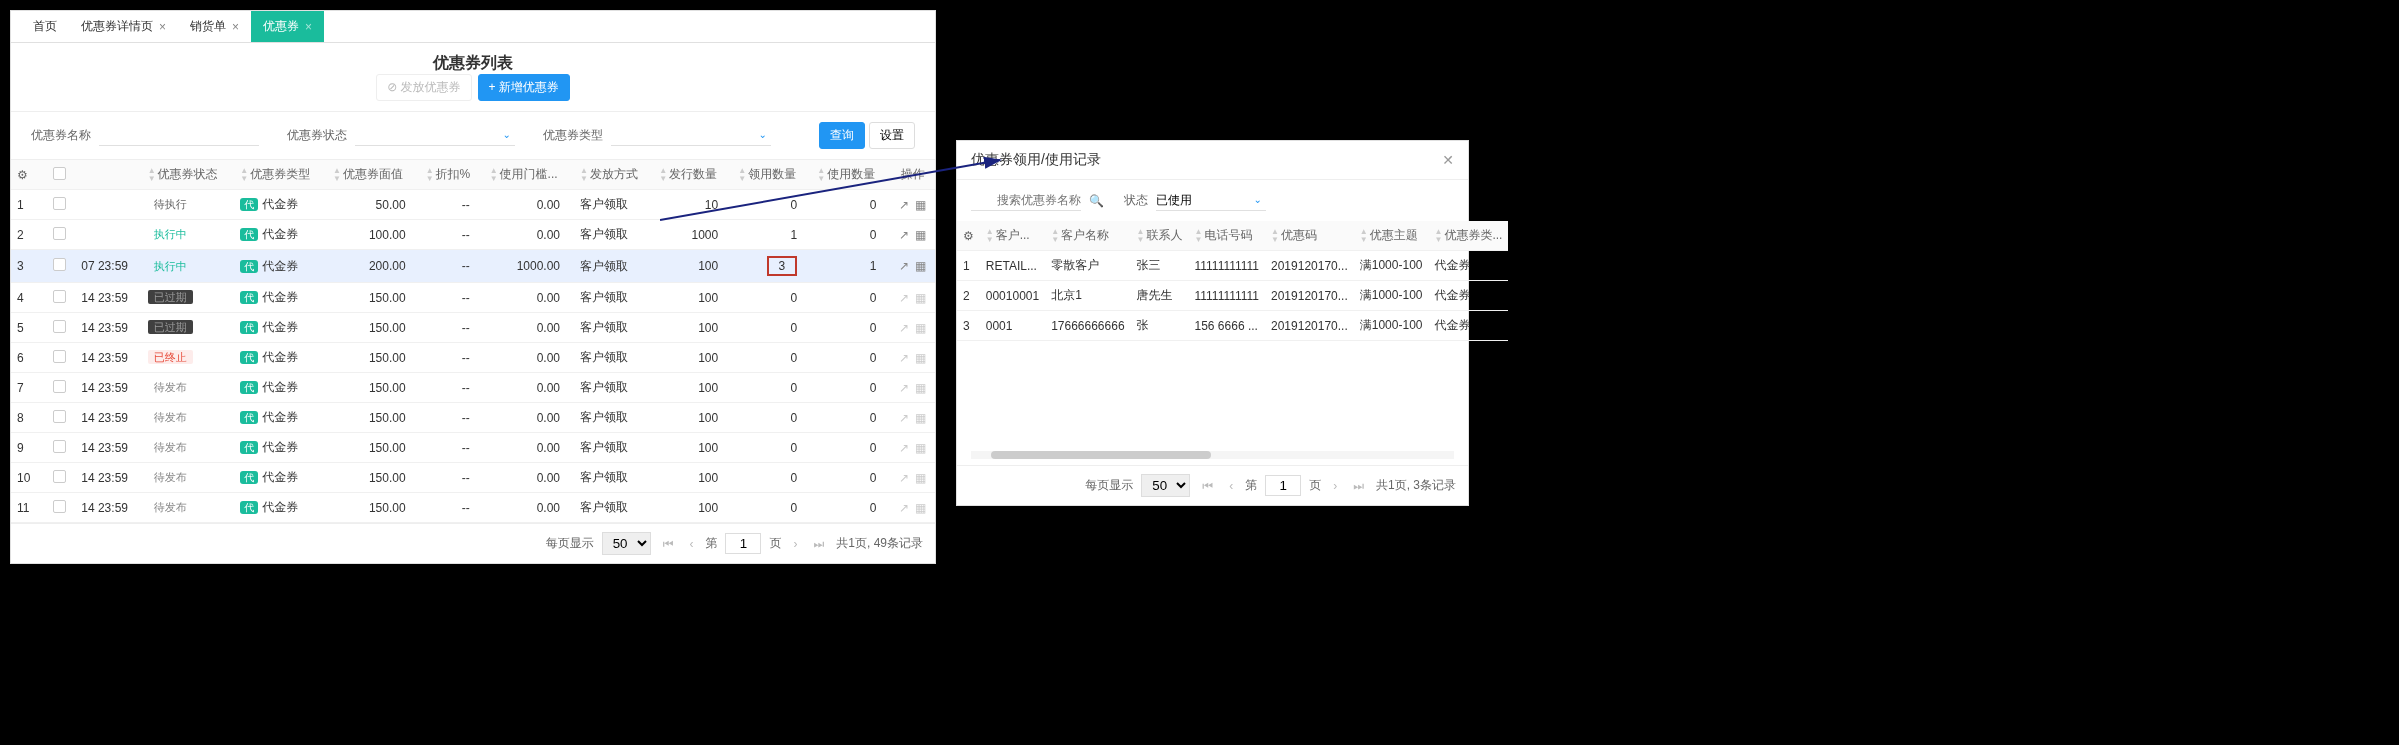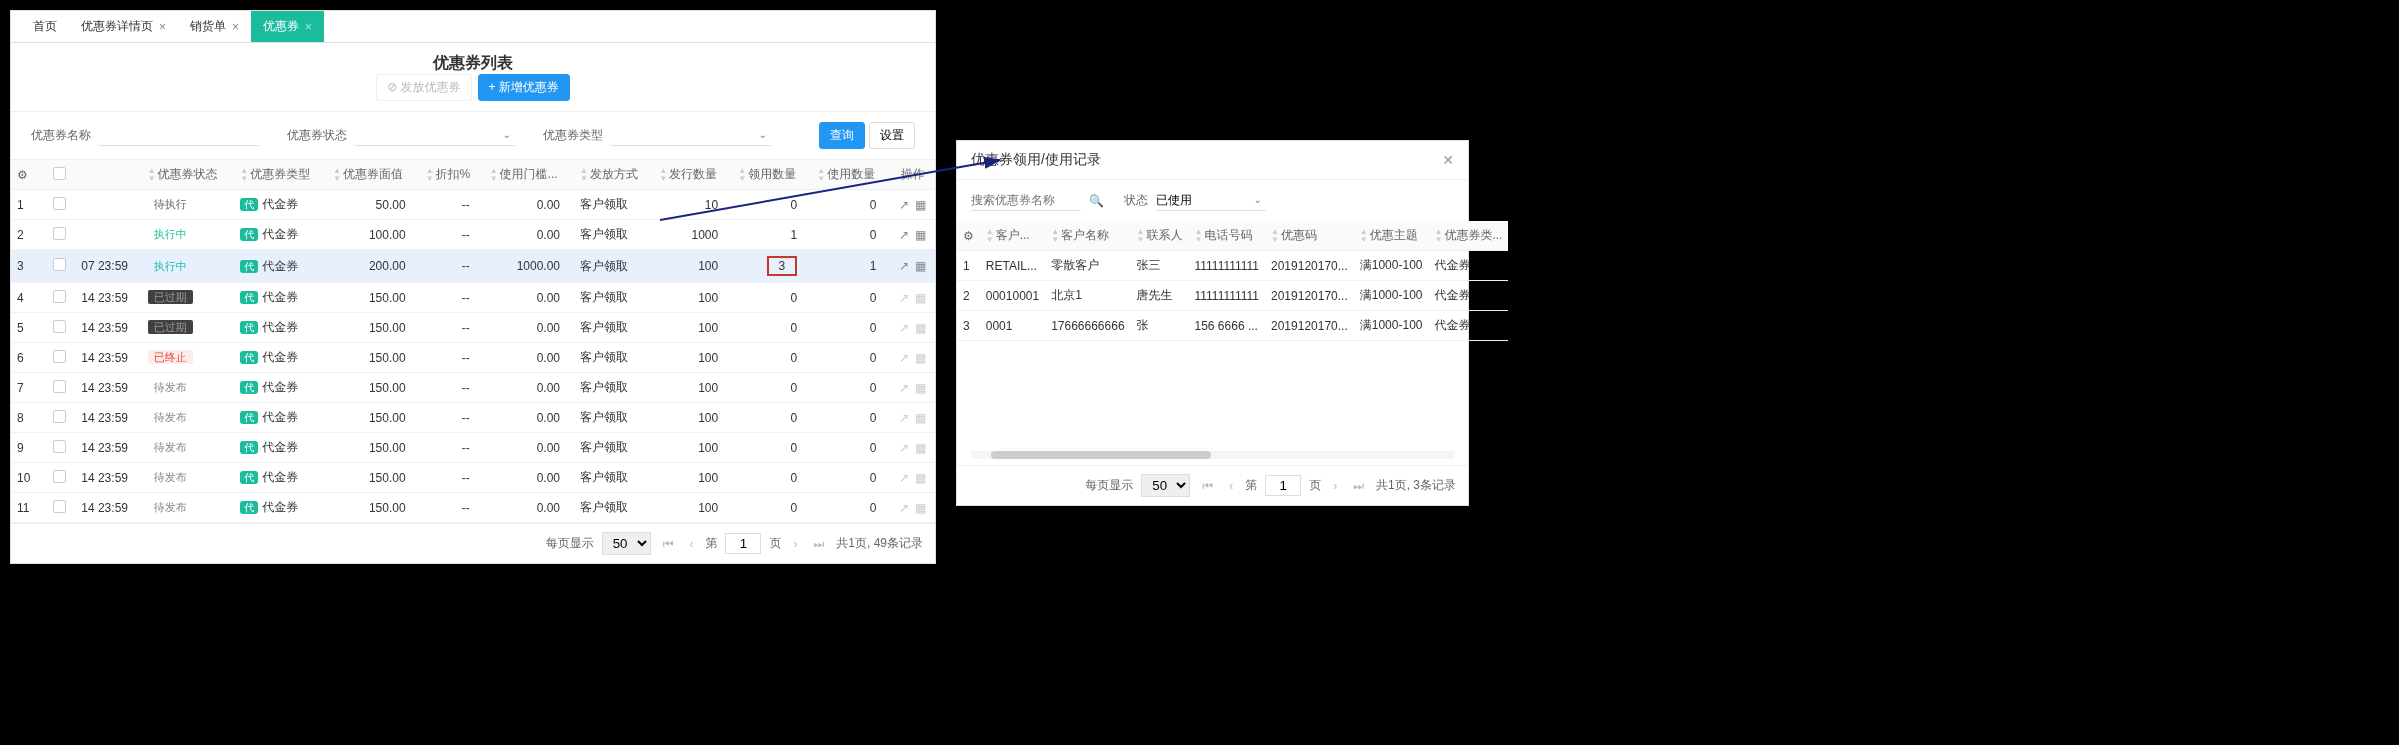--- a/index.html
+++ b/index.html
@@ -384,21 +384,21 @@
 </div>
 
 <div class="panel panel-right">
   <div class="modal-header">
     <div class="modal-title">优惠券领用/使用记录</div>
     <div class="modal-close">✕</div>
   </div>
 
   <div class="modal-filters">
     <div class="filter-item filter-select">
-      <input class="filter-input" style="width: 110px;" placeholder="搜索优惠券名称">
+      <input class="filter-input" style="width: 110px; text-align: right;" placeholder="搜索优惠券名称">
       <span style="color:#2196f3">🔍</span>
     </div>
     <div class="filter-item filter-select">
       <span>状态</span>
       <input class="filter-input" style="width: 110px;" value="已使用">
       <span class="filter-chevron">⌄</span>
     </div>
   </div>
 
   <table class="table">

